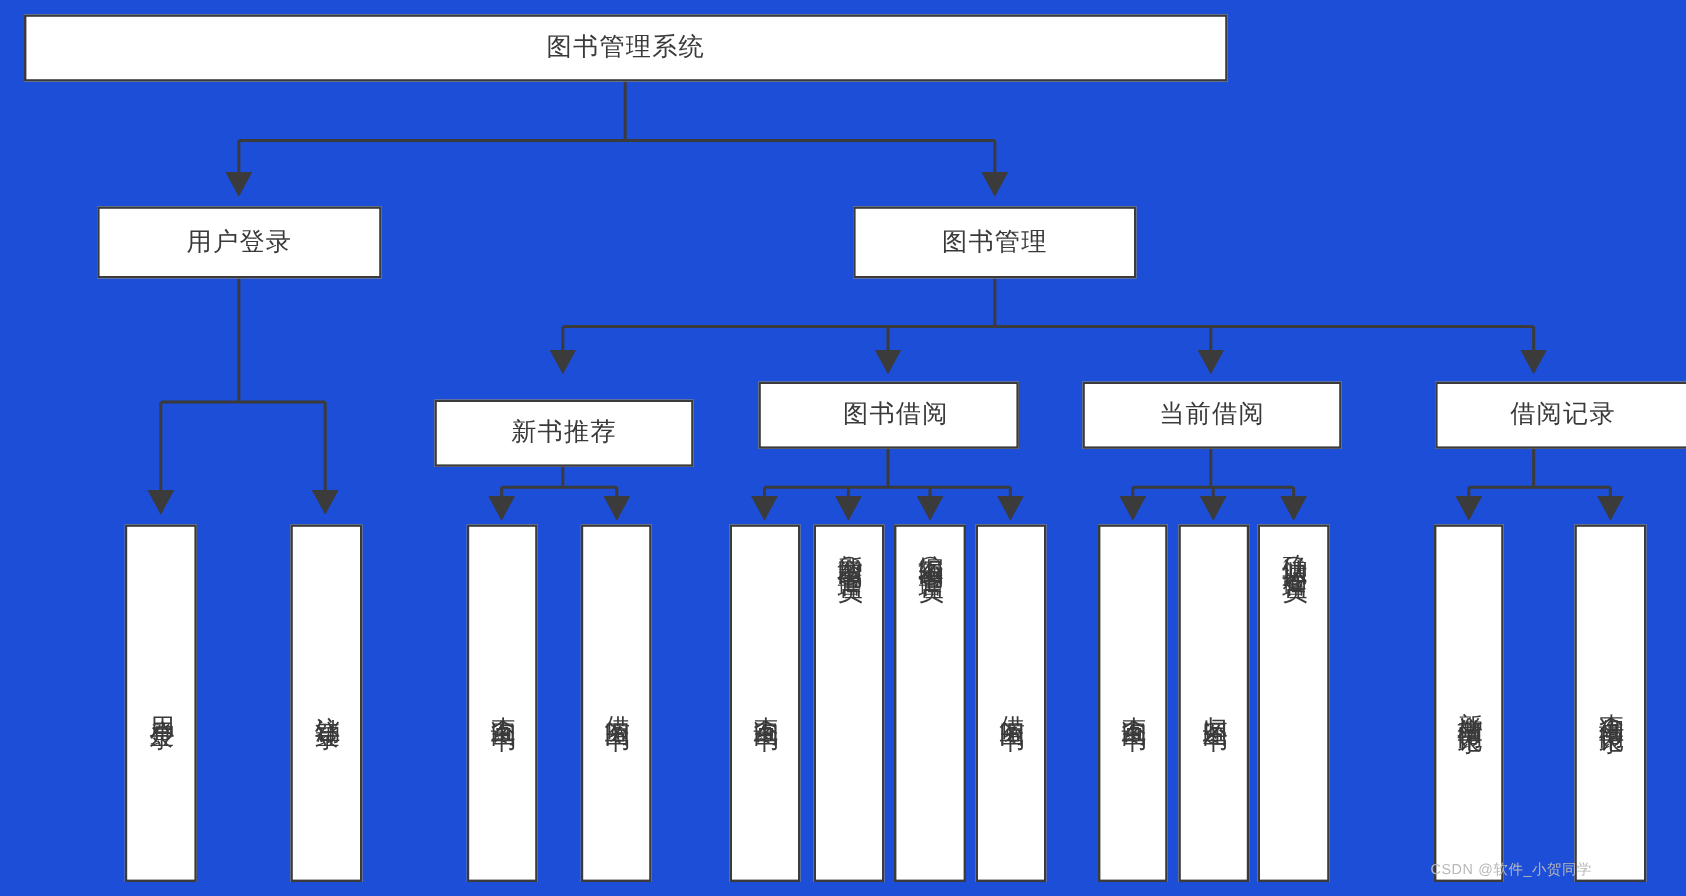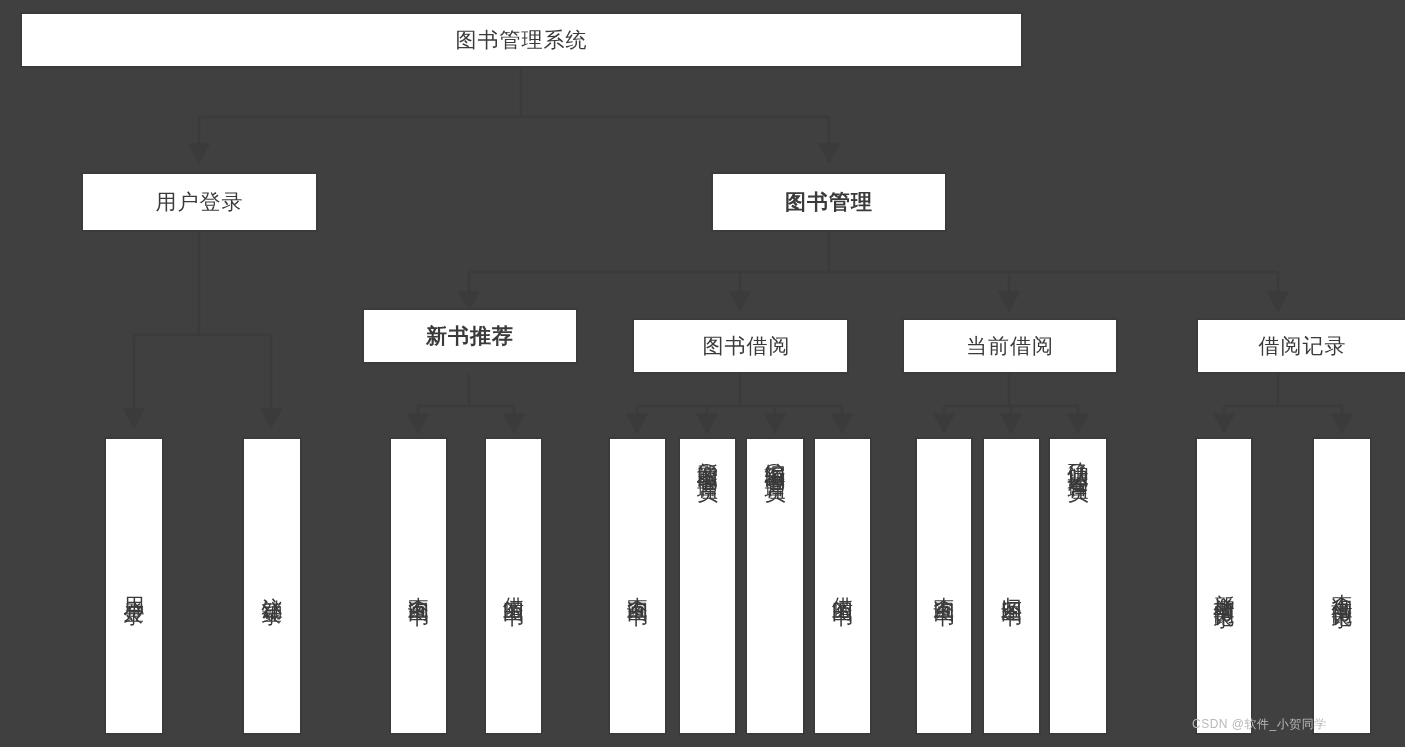--- a/index.html
+++ b/index.html
@@ -7,21 +7,21 @@
     padding: 0;
     background: #ffffff;
   }
   body {
     font-family: "Liberation Sans", "DejaVu Sans", sans-serif;
   }
   #diagram-root {
     position: relative;
     width: 1405px;
     height: 747px;
-    background: #404040;
+    background: #1d4ed8;
     overflow: hidden;
   }
   svg.connectors {
     position: absolute;
     left: 0;
     top: 0;
     width: 1405px;
     height: 747px;
     pointer-events: none;
   }
@@ -126,25 +126,25 @@
     </g>
   </svg>
 
   <div class="node node-h" style="left:20px; top:12px; width:1003px; height:56px;">
     <span class="node-label">图书管理系统</span>
   </div>
 
   <div class="node node-h" style="left:81px; top:172px; width:237px; height:60px;">
     <span class="node-label">用户登录</span>
   </div>
-  <div class="node node-h" style="left:711px; top:172px; width:236px; height:60px;font-weight:bold;">
+  <div class="node node-h" style="left:711px; top:172px; width:236px; height:60px;">
     <span class="node-label">图书管理</span>
   </div>
 
-  <div class="node node-h" style="left:362px; top:308px; width:216px; height:56px;font-weight:bold;">
+  <div class="node node-h" style="left:362px; top:333px; width:216px; height:56px;">
     <span class="node-label">新书推荐</span>
   </div>
   <div class="node node-h" style="left:632px; top:318px; width:217px; height:56px;padding-left:12px;">
     <span class="node-label">图书借阅</span>
   </div>
   <div class="node node-h" style="left:902px; top:318px; width:216px; height:56px;">
     <span class="node-label">当前借阅</span>
   </div>
   <div class="node node-h" style="left:1172px; top:318px; width:213px; height:56px;margin-left:24px;">
     <span class="node-label">借阅记录</span>

